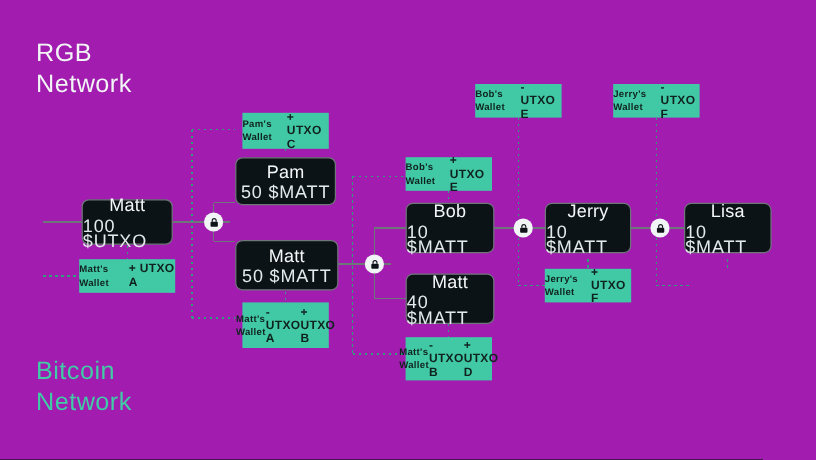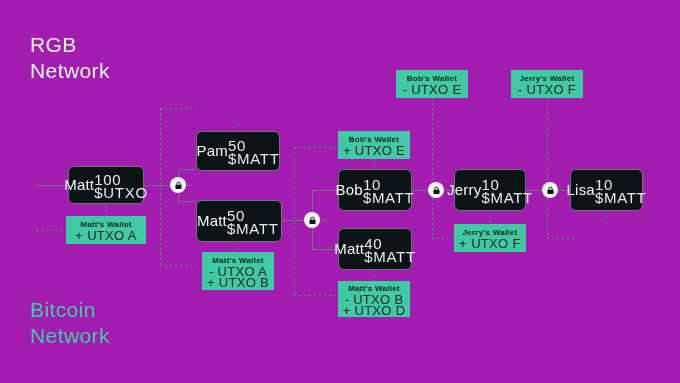--- a/index.html
+++ b/index.html
@@ -37,21 +37,21 @@
   }
 
   
   .tx {
     position: absolute;
     box-sizing: border-box;
     border: 1px solid #6e7679;
     border-radius: 6px;
     background: #0c1317;
     display: flex;
-    flex-direction: row;
+    flex-direction: column;
     align-items: center;
     justify-content: center;
     z-index: 3;
   }
   .tx .who {
     color: #f4f7f8;
     font-size: 15px;
     line-height: 18px;
     font-weight: 400;
     letter-spacing: 0.2px;
@@ -63,38 +63,38 @@
     letter-spacing: 0.7px;
     margin-top: 1px;
   }
 
   
   .wallet {
     position: absolute;
     box-sizing: border-box;
     background: #41c9a6;
     display: flex;
-    flex-direction: column;
+    flex-direction: row;
     align-items: center;
     justify-content: center;
     z-index: 3;
     padding: 2px 0;
   }
   .wallet .wname {
     color: #10221e;
     font-size: 8px;
     line-height: 11px;
     font-weight: 700;
     letter-spacing: 0.25px;
   }
   .wallet .wutxo {
     color: #10221e;
-    font-size: 13px;
+    font-size: 10px;
     line-height: 11px;
-    font-weight: 400;
+    font-weight: 700;
     letter-spacing: 0.3px;
   }
 
   
   .lock {
     position: absolute;
     width: 16px;
     height: 16px;
     border-radius: 50%;
     background: #f2f5f6;
@@ -210,20 +210,24 @@
   <div class="tx" style="left:570px; top:169px; width:73px; height:42px;">
     <div class="who">Lisa</div>
     <div class="amt">10 $MATT</div>
   </div>
 
   <div class="wallet" style="left:66px; top:216px; width:80px; height:28px;">
     <div class="wname">Matt's Wallet</div>
     <div class="wutxo">+ UTXO A</div>
   </div>
 
+  <div class="wallet" style="left:202px; top:94px; width:72px; height:30px;">
+    <div class="wname">Pam's Wallet</div>
+    <div class="wutxo">+ UTXO C</div>
+  </div>
 
   <div class="wallet" style="left:202px; top:252px; width:72px; height:38px;">
     <div class="wname">Matt's Wallet</div>
     <div class="wutxo">- UTXO A</div>
     <div class="wutxo">+ UTXO B</div>
   </div>
 
   <div class="wallet" style="left:338px; top:131px; width:72px; height:28px;">
     <div class="wname">Bob's Wallet</div>
     <div class="wutxo">+ UTXO E</div>

